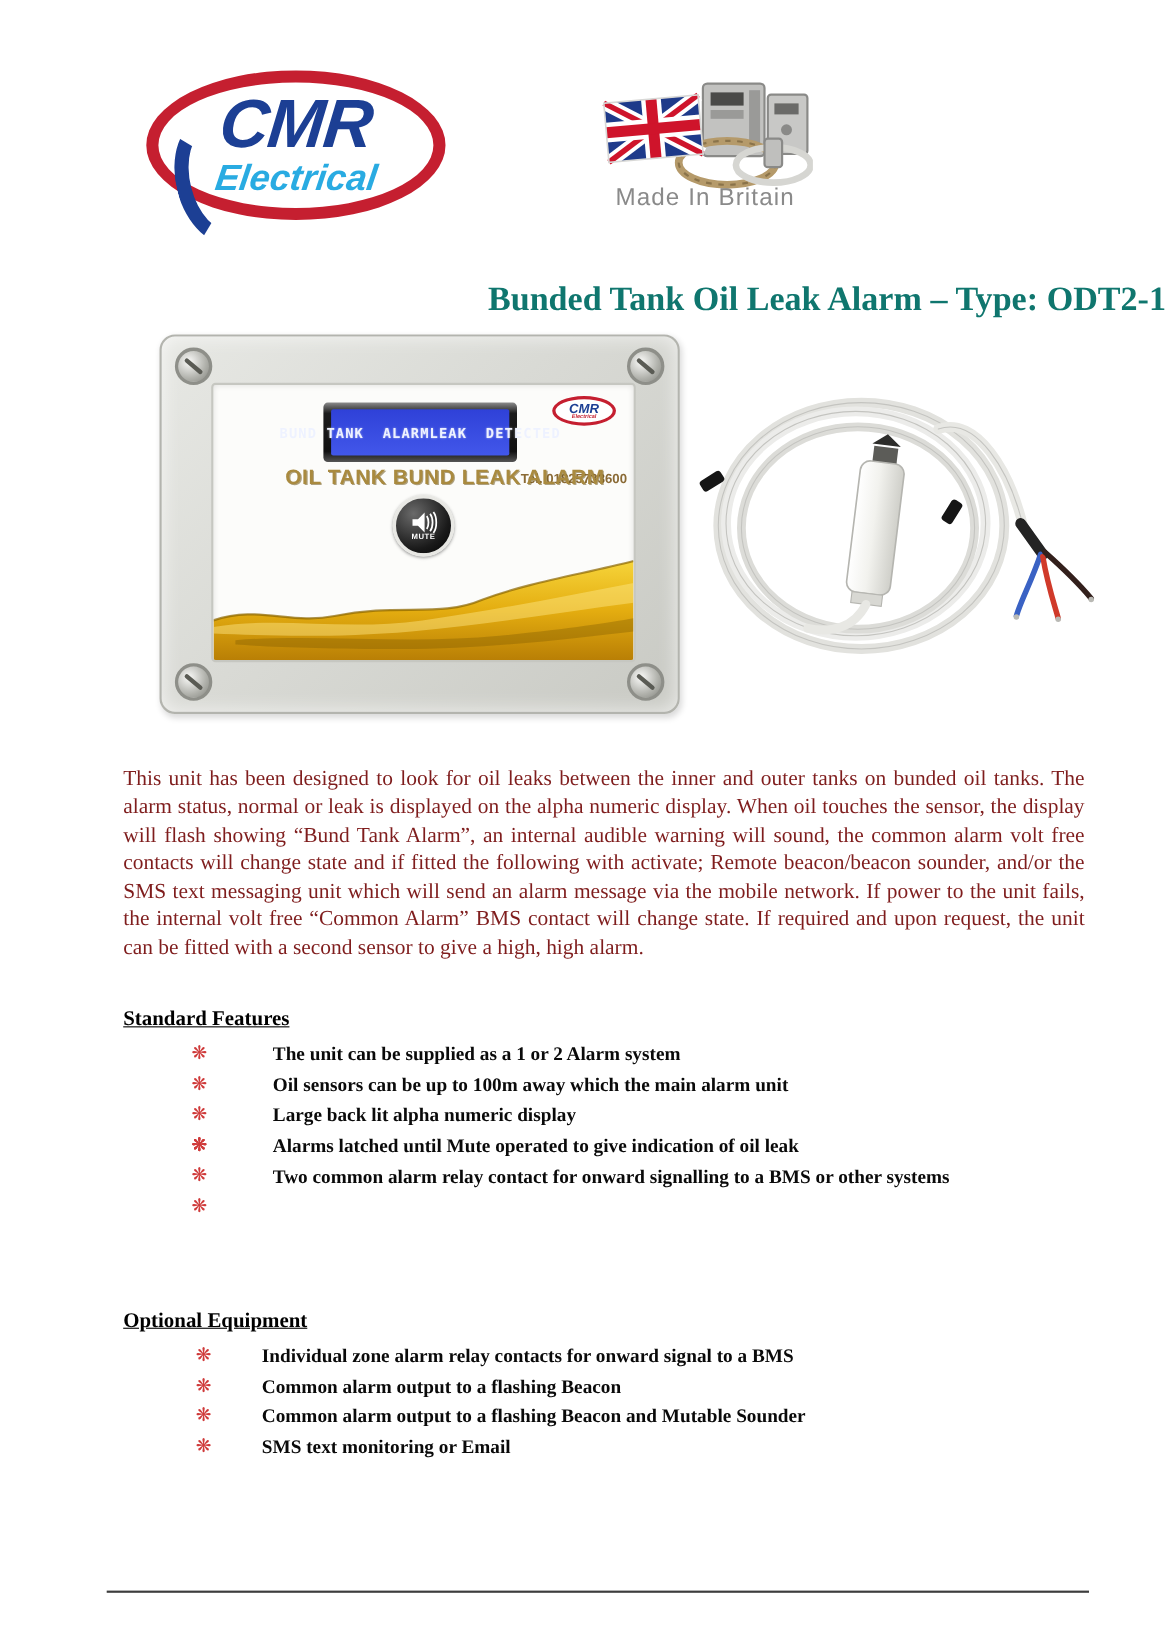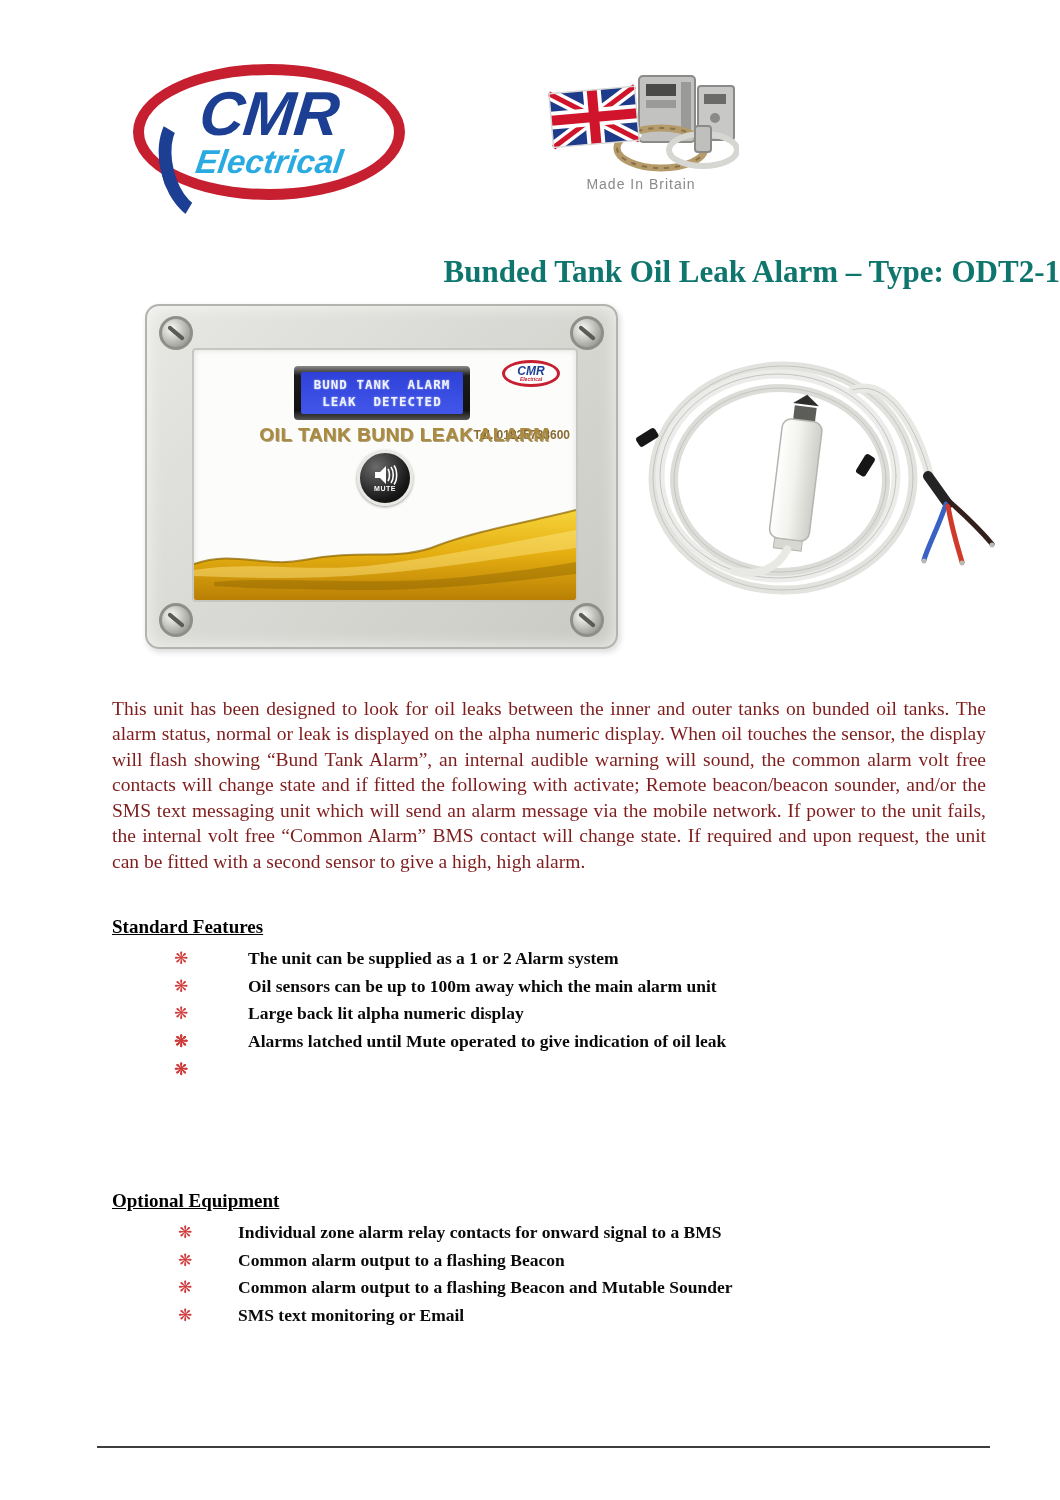--- a/index.html
+++ b/index.html
@@ -13,21 +13,21 @@
   .cmr-crescent{position:absolute;left:16px;top:30px;width:52px;height:92px;
     border:13px solid transparent;border-left:13px solid #1c3f94;border-radius:50%;
     transform:rotate(-14deg);}
   .cmr-main{font-family:"Liberation Sans",sans-serif;font-style:italic;font-weight:bold;
     font-size:62px;line-height:58px;color:#1c3f94;letter-spacing:-1px;transform:skewX(-6deg);}
   .cmr-sub{font-family:"Liberation Sans",sans-serif;font-style:italic;font-weight:bold;
     font-size:33px;line-height:34px;color:#29abe2;transform:skewX(-8deg);margin-top:2px;}
 
   .mib-logo{position:absolute;left:543px;top:70px;width:196px;height:122px;}
   .mib-text{position:absolute;left:0;right:0;bottom:0;text-align:center;
-    font-family:"Liberation Sans",sans-serif;font-size:14px;color:#8a8a8a;letter-spacing:1px;}
+    font-family:"Liberation Sans",sans-serif;font-size:22px;color:#8a8a8a;letter-spacing:1px;}
 
   
   .doc-title{position:absolute;left:0;right:0;top:254px;text-align:right;
     font-size:31px;font-weight:bold;color:#0f766e;}
 
   
   .photo-left{position:absolute;left:145px;top:304px;width:473px;height:345px;}
   .enclosure{position:absolute;inset:0;border-radius:14px;
     background:linear-gradient(135deg,#e7e8e4 0%,#d9dad5 45%,#c9cac4 100%);
     border:2px solid #b3b4ae;box-shadow:inset 0 0 18px rgba(255,255,255,.7), 2px 3px 6px rgba(0,0,0,.15);}
@@ -38,21 +38,21 @@
     background:#5a5b54;border-radius:2px;transform:rotate(40deg);}
   .screw.tl{left:12px;top:10px}.screw.tr{right:12px;top:10px}
   .screw.bl{left:12px;bottom:10px}.screw.br{right:12px;bottom:10px}
   .panel{position:absolute;left:45px;top:42px;width:382px;height:250px;background:#fcfcfa;
     border:2px solid #c6c7c1;border-radius:4px;overflow:hidden;
     box-shadow:inset 0 0 6px rgba(0,0,0,.12);}
   .lcd-frame{position:absolute;left:100px;top:16px;width:176px;height:54px;
     background:linear-gradient(180deg,#8a8a8a 0%,#1c1c1c 18%,#111 82%,#555 100%);
     border-radius:4px;padding:6px 7px;box-sizing:border-box;}
   .lcd-screen{width:100%;height:100%;background:linear-gradient(180deg,#2f41d8,#4257ea);
-    border-radius:2px;display:flex;flex-direction:column;align-items:center;justify-content:center;}
+    border-radius:2px;display:flex;flex-direction:row;align-items:center;justify-content:center;}
   .lcd-line{font-family:"DejaVu Sans Mono",monospace;font-weight:bold;font-size:12.5px;
     line-height:17px;color:#eef2ff;white-space:pre;letter-spacing:1px;text-shadow:0 0 2px rgba(255,255,255,.6);}
   .mini-cmr{position:absolute;right:16px;top:10px;width:58px;height:27px;border:3px solid #c51f30;
     border-radius:50%;background:#fff;box-sizing:border-box;display:flex;flex-direction:column;
     align-items:center;justify-content:center;}
   .mini-cmr .m1{font-family:"Liberation Sans",sans-serif;font-style:italic;font-weight:bold;
     font-size:12px;line-height:11px;color:#1c3f94;}
   .mini-cmr .m2{font-family:"Liberation Sans",sans-serif;font-style:italic;font-weight:bold;
     font-size:5px;line-height:5px;color:#c51f30;}
   .tel{position:absolute;right:6px;top:42px;font-family:"Liberation Sans",sans-serif;
@@ -255,20 +255,21 @@
           <span class="bullet">❋</span>
         </li>
 
         <li>
           <span class="bullet">❋</span>
           <span>Alarms latched until Mute operated to give indication of oil leak</span>
         </li>
 
         <li>
           <span class="bullet">❋</span>
+          <span>Two common alarm relay contact for onward signalling to a BMS or other systems</span>
         </li>
 
         <li>
           <span class="bullet">❋</span>
         </li>
       </ul>
   </div>
 
   <div class="section" style="top:1190px;">
     <div class="section-heading">Optional Equipment</div>

